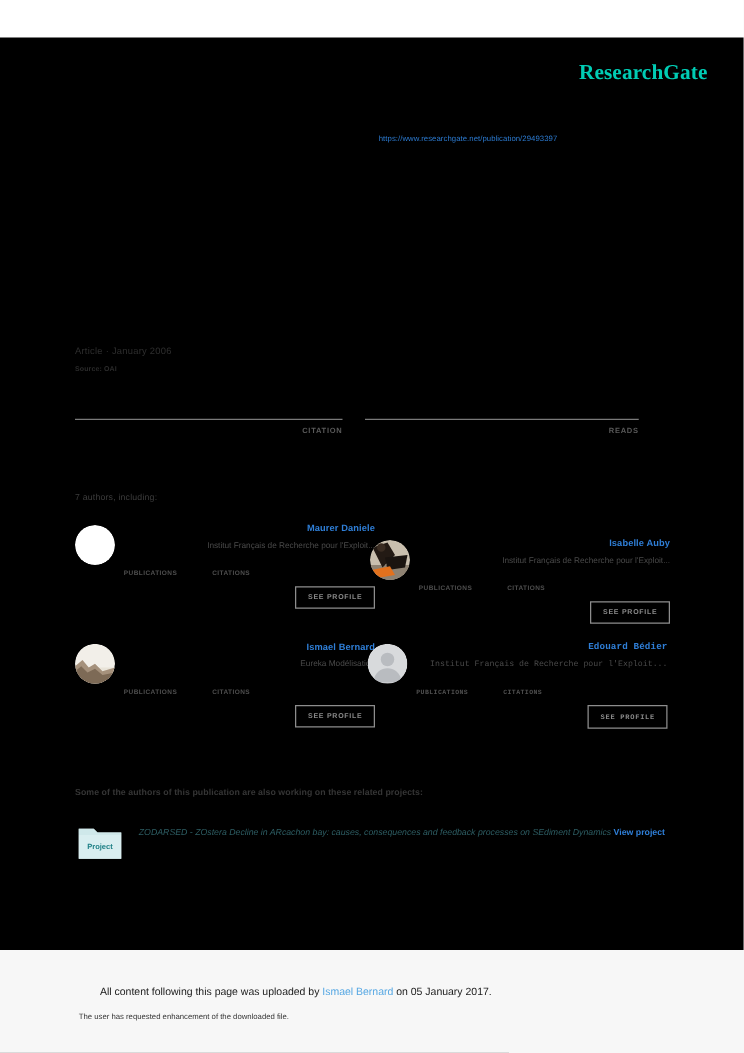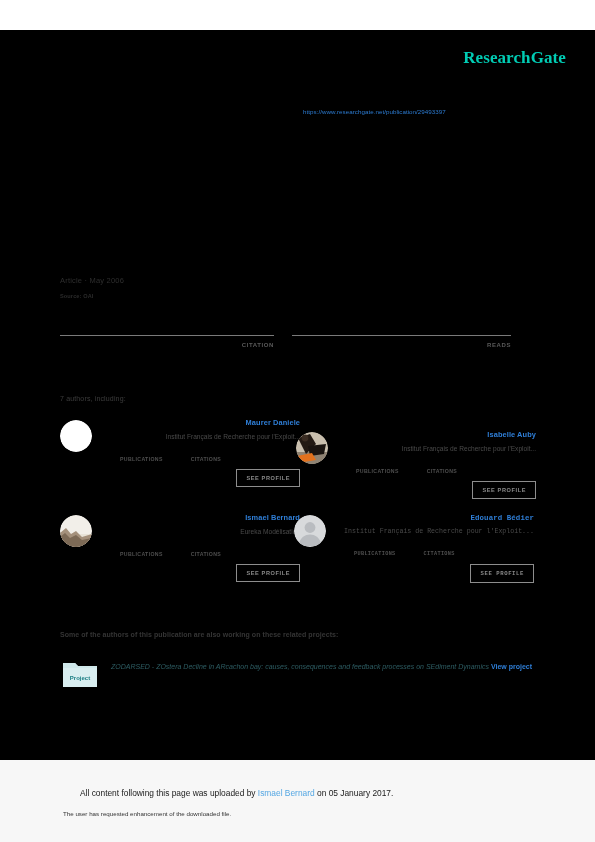--- a/index.html
+++ b/index.html
@@ -151,21 +151,21 @@
 
   .avatar {
     position: absolute;
     left: 0; top: 2px;
     width: 32px; height: 32px;
     border-radius: 50%;
     overflow: hidden;
   }
   .avatar svg { display: block; width: 32px; height: 32px; }
 
-  .author-body { margin-left: 46px; }
+  .author-body { margin-left: 25px; }
 
   .author-name {
     font-size: 7.4px;
     font-weight: bold;
     color: #2f7fd8;
     letter-spacing: 0.1px;
     white-space: nowrap;
     line-height: 10px;
   }
   .author-affil {
@@ -285,21 +285,21 @@
 
   <div class="dark-panel">
 
     <div class="rg-logo">ResearchGate</div>
 
     <div class="rg-url">https://www.researchgate.net/publication/29493397</div>
 
     <div class="hidden-title"></div>
     <div class="hidden-subtitle"></div>
 
-    <div class="article-line">Article · May 2006</div>
+    <div class="article-line">Article · January 2006</div>
     <div class="source-line">Source: OAI</div>
 
     <div class="stat-col left">
       <div class="stat-value">1</div>
       <div class="stat-rule"></div>
       <div class="stat-label">CITATION</div>
     </div>
 
     <div class="stat-col right">
       <div class="stat-value">31</div>

